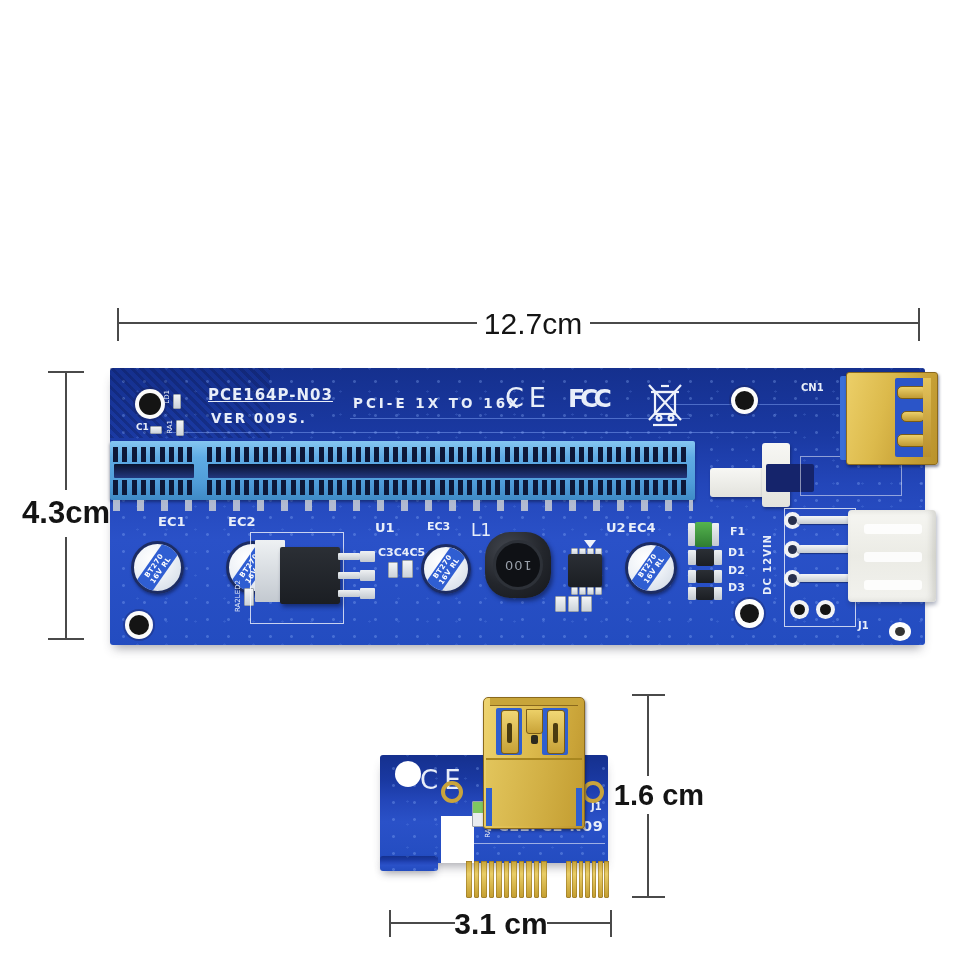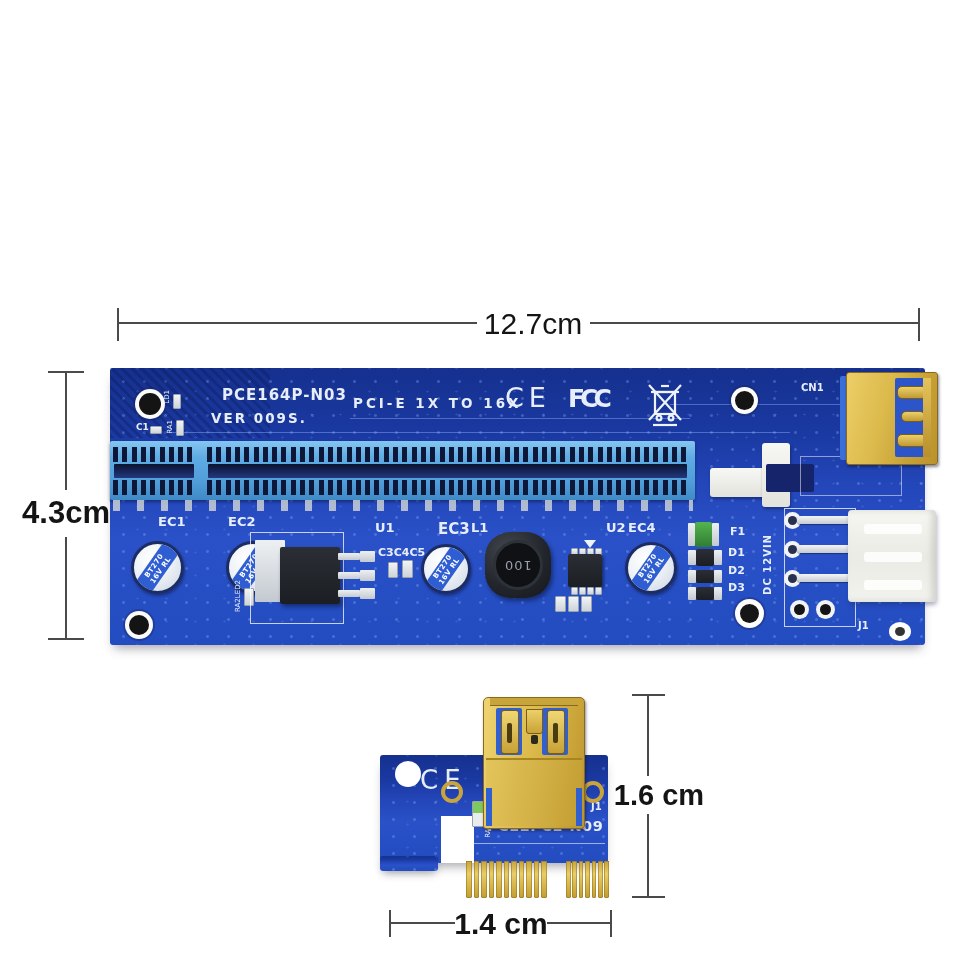--- a/index.html
+++ b/index.html
@@ -89,21 +89,21 @@
     <div class="hline" style="left:48px;top:638px;width:36px;"></div>
   </div>
 
   <div class="board" style="left:110px;top:368px;width:815px;height:277px;">
     <div class="hatch" style="left:0;top:0;width:160px;height:70px;"></div>
     <div class="trace" style="left:240px;top:50px;width:340px;height:1px;"></div>
     <div class="trace" style="left:60px;top:64px;width:620px;height:1px;"></div>
     <div class="trace" style="left:560px;top:36px;width:200px;height:1px;"></div>
 
     <div class="hole" style="left:29px;top:25px;width:22px;height:22px;"></div>
-    <div class="silk" style="left:112px;top:18px;font-size:15px;font-weight:bold;letter-spacing:1px;">PCE164P-N03</div>
+    <div class="silk" style="left:98px;top:18px;font-size:15px;font-weight:bold;letter-spacing:1px;text-decoration:underline;">PCE164P-N03</div>
     <div class="silk" style="left:101px;top:42px;font-size:13.5px;font-weight:bold;letter-spacing:2px;">VER 009S.</div>
     <div class="silk" style="left:243px;top:27px;font-size:13.5px;font-weight:bold;letter-spacing:3px;">PCI-E 1X TO 16X</div>
     <div class="silk" style="left:395px;top:14px;font-size:27px;letter-spacing:5px;">CE</div>
     <div class="silk" style="left:458px;top:16px;font-size:25px;font-weight:bold;letter-spacing:-5px;">FCC</div>
     <svg class="a" style="left:536px;top:14px;" width="38" height="46" viewBox="0 0 38 46">
       <g stroke="#eef2fb" stroke-width="2.2" fill="none">
         <rect x="9" y="10" width="20" height="22"></rect>
         <line x1="5" y1="10" x2="33" y2="10"></line>
         <line x1="15" y1="4" x2="23" y2="4"></line>
         <circle cx="13" cy="36" r="2.4"></circle>
@@ -159,22 +159,22 @@
     <div class="pad" style="left:228px;top:204px;width:22px;height:7px;"></div>
     <div class="pad" style="left:228px;top:222px;width:22px;height:7px;"></div>
     <div class="pad" style="left:250px;top:183px;width:15px;height:11px;"></div>
     <div class="pad" style="left:250px;top:202px;width:15px;height:11px;"></div>
     <div class="pad" style="left:250px;top:220px;width:15px;height:11px;"></div>
     <div class="silk" style="left:265px;top:152px;font-size:13px;font-weight:bold;">U1</div>
     <div class="silk" style="left:268px;top:178px;font-size:11px;font-weight:bold;">C3C4C5</div>
     <div class="smd" style="left:278px;top:194px;width:8px;height:14px;"></div>
     <div class="smd" style="left:292px;top:192px;width:9px;height:16px;"></div>
 
-    <div class="silk" style="left:328px;top:152px;font-size:15px;font-weight:bold;">EC3</div>
-    <div class="silk" style="left:361px;top:152px;font-size:13px;font-weight:bold;">L1</div>
+    <div class="silk" style="left:317px;top:152px;font-size:11px;font-weight:bold;">EC3</div>
+    <div class="silk" style="left:361px;top:152px;font-size:17px;font-weight:normal;">L1</div>
     <div class="cap" style="left:311px;top:176px;width:44px;height:44px;">
       <div class="band"></div>
       <div class="mk"><span>BT270</span><br><span>16V RL</span></div>
     </div>
     <div class="ind" style="left:375px;top:164px;width:66px;height:66px;">
       <div class="core">
           <span>100</span>
         </div>
     </div>
     <div class="silk" style="left:496px;top:152px;font-size:13px;font-weight:bold;">U2</div>
@@ -307,18 +307,18 @@
         <div class="fin s"></div>
         <div class="fin s"></div>
         <div class="fin s"></div>
         <div class="fin s"></div>
     </div>
   </div>
 
   <div>
     <div class="vline" style="left:389px;top:910px;height:27px;"></div>
     <div class="hline" style="left:391px;top:922px;width:64px;"></div>
-    <div class="dim-label" style="left:501px;top:924px;font-size:30px;font-weight:bold;">1.4 cm</div>
+    <div class="dim-label" style="left:501px;top:924px;font-size:30px;font-weight:bold;">3.1 cm</div>
     <div class="hline" style="left:547px;top:922px;width:64px;"></div>
     <div class="vline" style="left:610px;top:910px;height:27px;"></div>
   </div>
 
 </div>
 
 </body></html>

